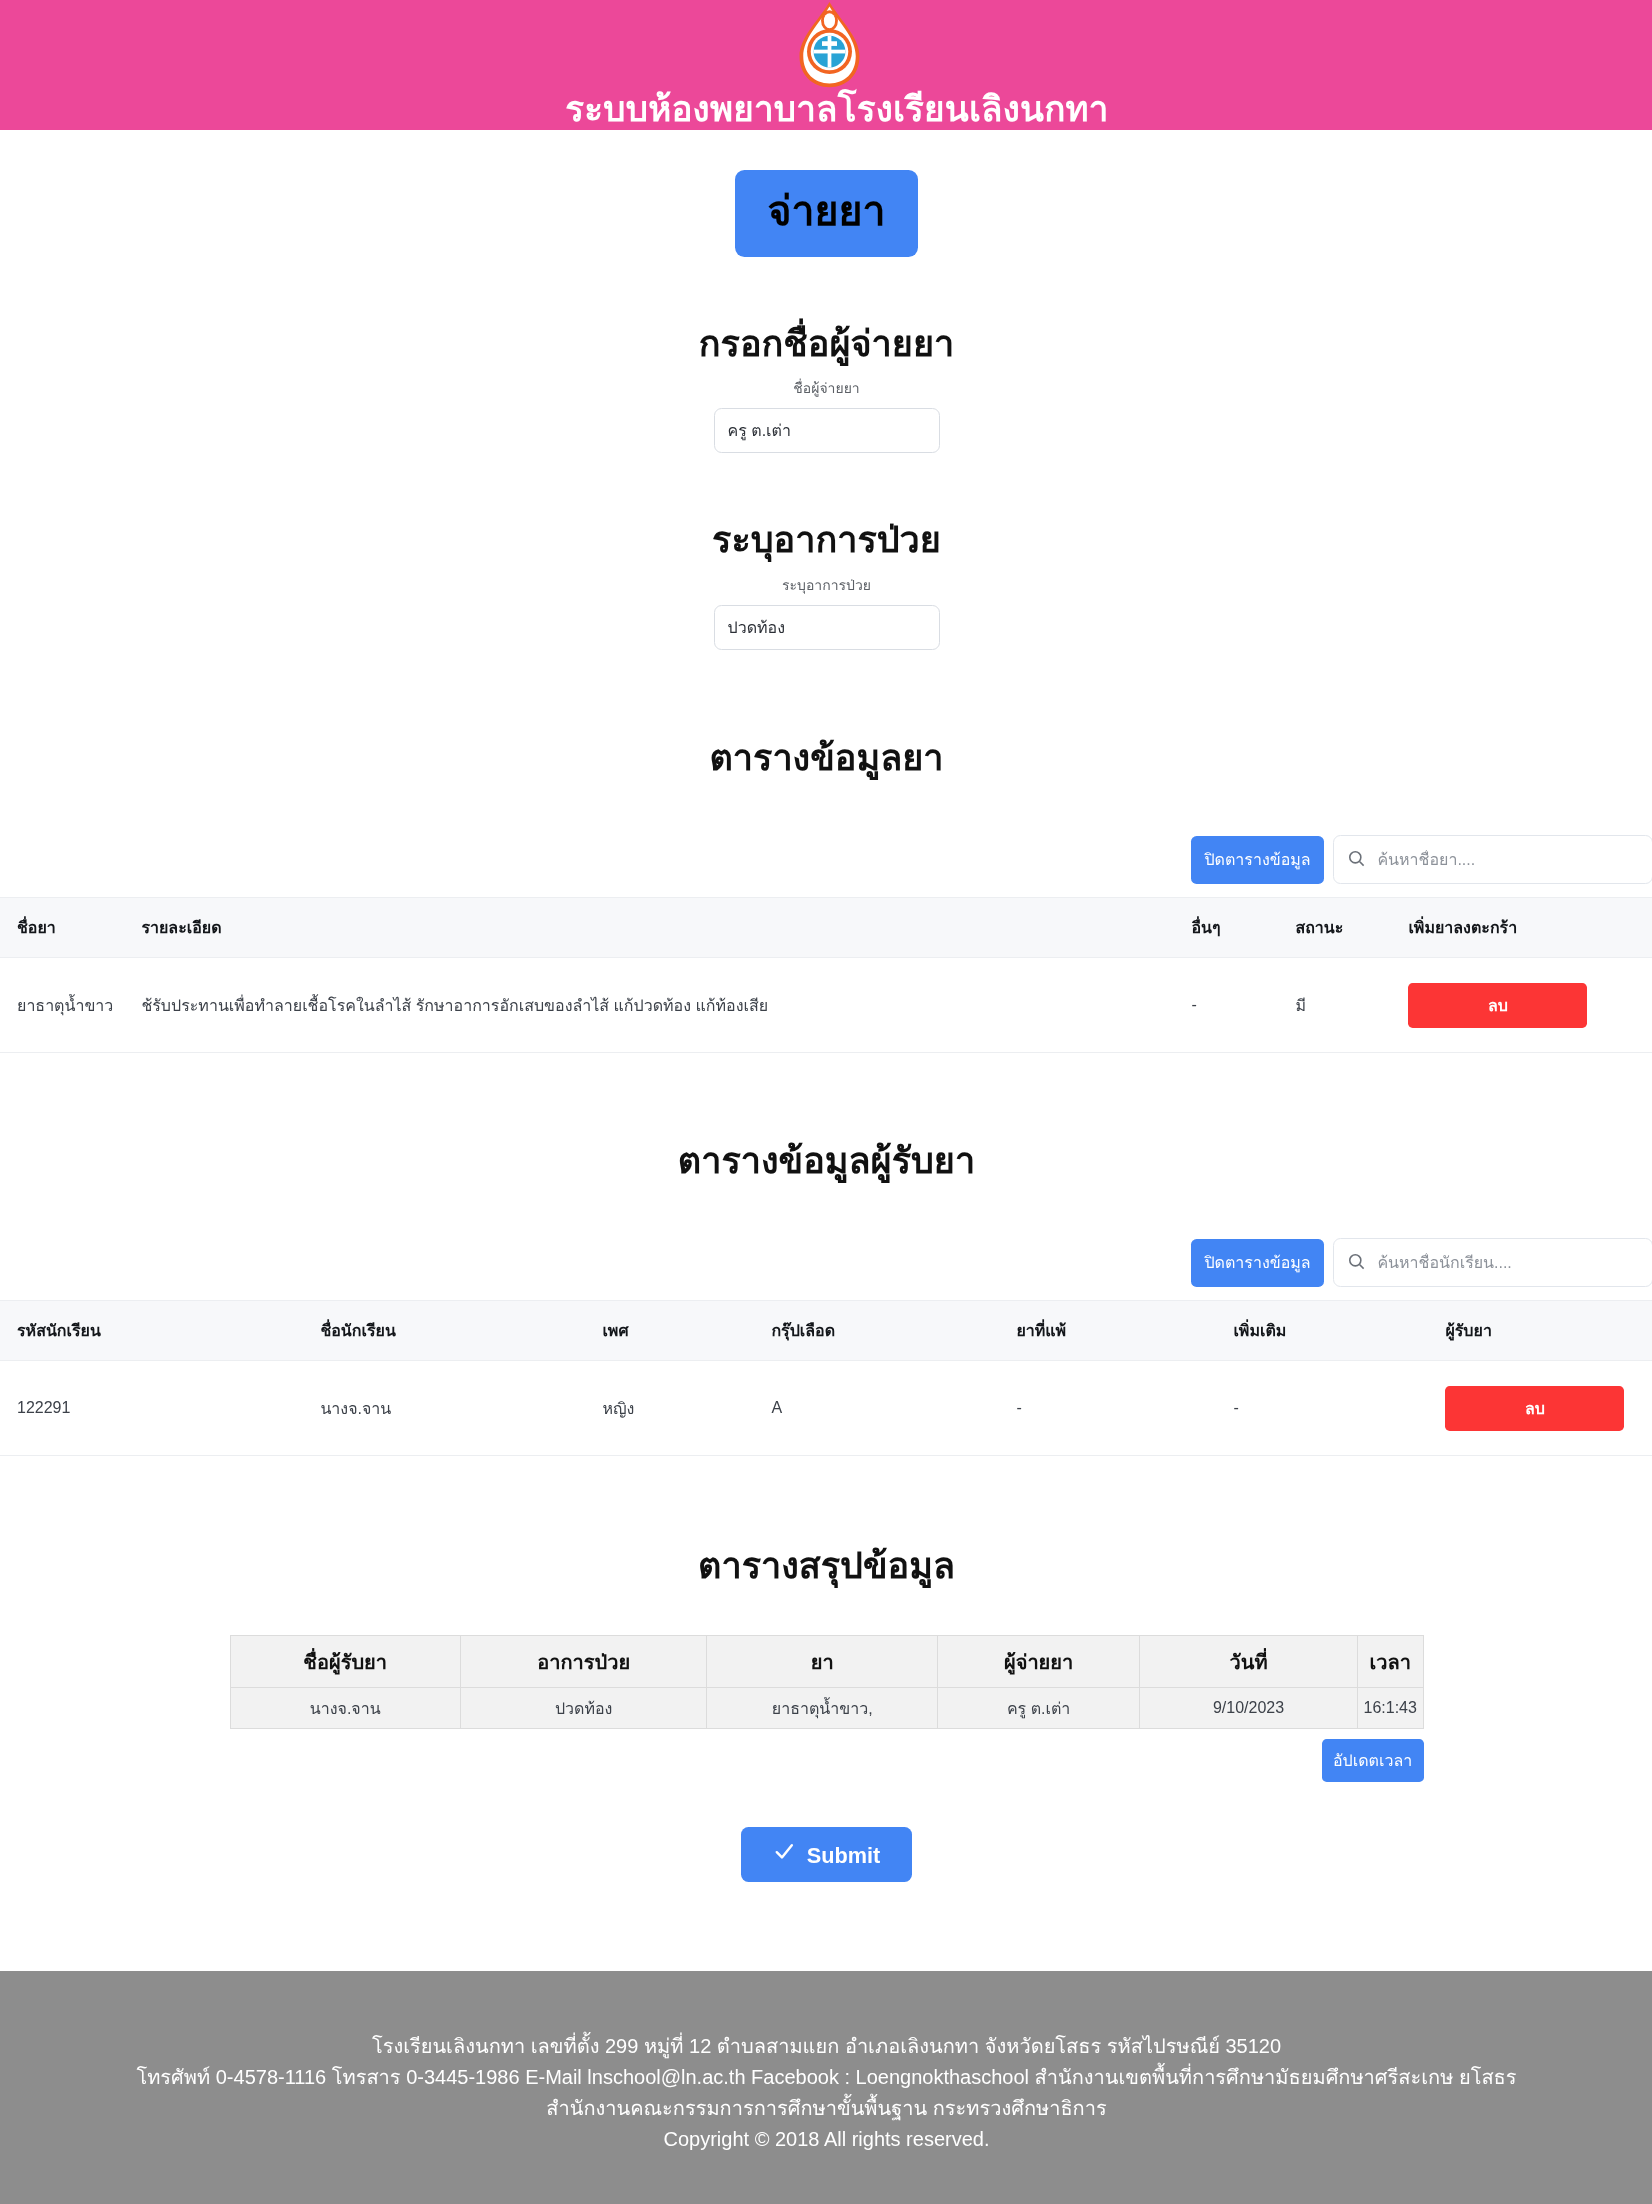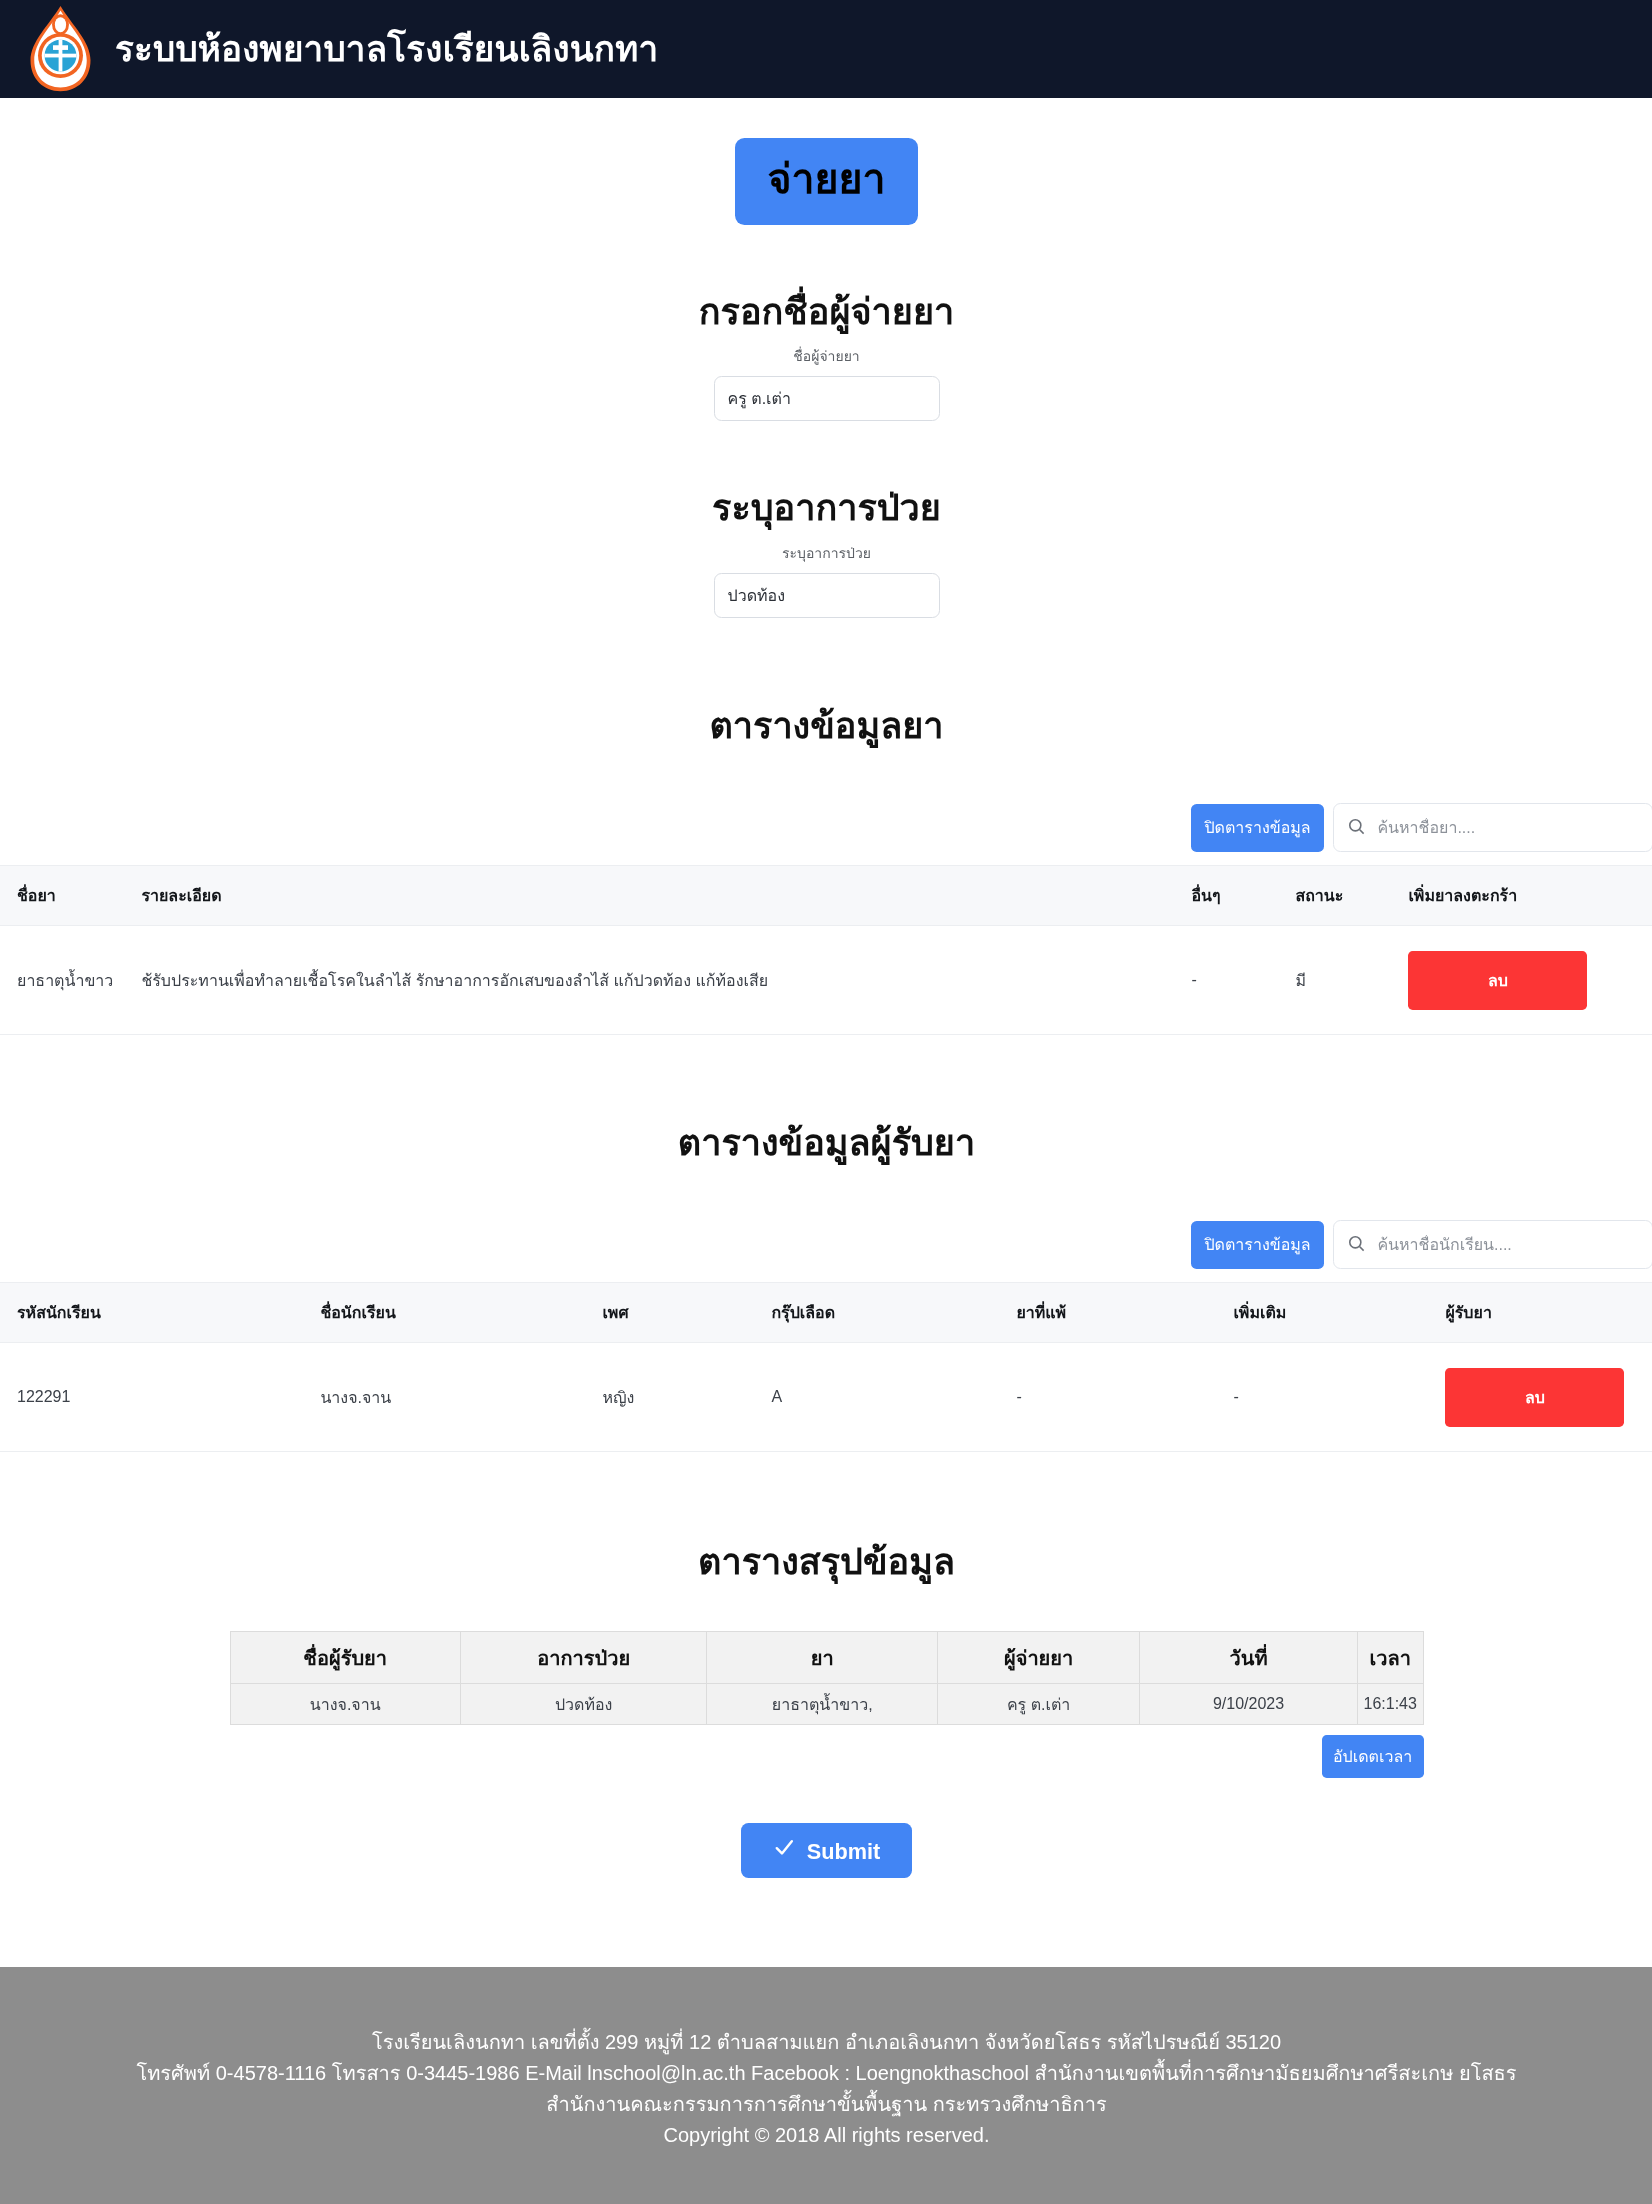--- a/index.html
+++ b/index.html
@@ -6,26 +6,27 @@
   * { box-sizing: border-box; }
   html, body {
     margin: 0; padding: 0;
     background: #ffffff;
     font-family: "Liberation Sans", "DejaVu Sans", sans-serif;
   }
   body { width: 1653px; }
 
   
   .navbar {
-    background: #0f172a;
-    height: 98px;
+    background: #ec4899;
+    height: 130px;
     display: flex;
     align-items: center;
     padding: 0 0 0 21px;
     position: relative;
+    flex-direction: column;
   }
   .logo {
     width: 79px; height: 90px;
     flex: 0 0 auto;
     margin-right: 15px;
     display: flex; align-items: center; justify-content: center;
   }
   .navbar-title {
     color: #ffffff;
     font-size: 35px;
@@ -152,21 +153,21 @@
     padding: 24.5px 9.4px;
     border-bottom: 0.9px solid #eceef1;
     vertical-align: middle;
   }
   .btn-row {
     border: none;
     border-radius: 4.7px;
     color: #fff;
     font-size: 16px;
     font-weight: 700;
-    padding: 17px 0;
+    padding: 10px 0;
     width: 179px;
     cursor: pointer;
     font-family: "Liberation Sans", "DejaVu Sans", sans-serif;
   }
   .btn-danger { background: #fc3535; }
   .btn-primary { background: #4285f4; }
 
   
   .summary-wrap {
     margin-top: 41px;

